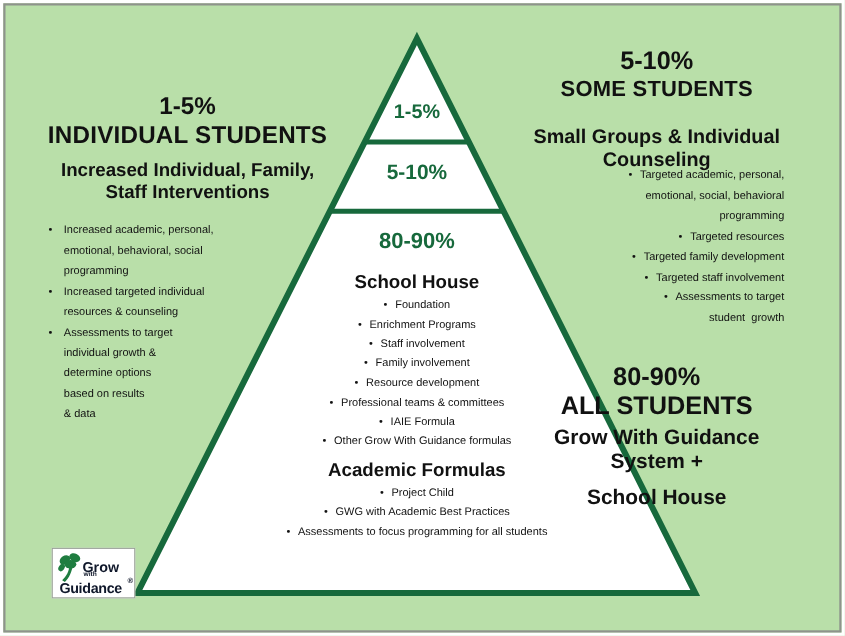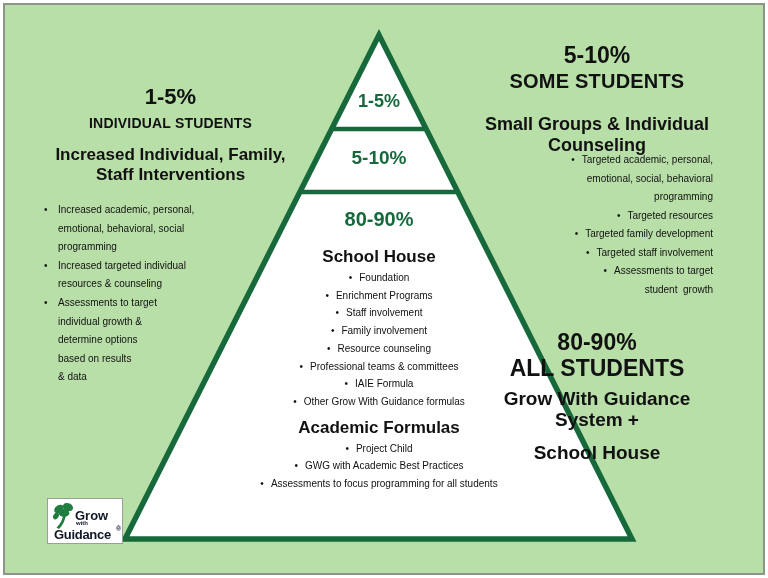--- a/index.html
+++ b/index.html
@@ -12,21 +12,21 @@
     position:absolute;left:3px;top:3px;right:3px;bottom:3px;
     background:#b9dfa9;border:2px solid #8e938c;box-sizing:border-box;
   }
   .stage{position:absolute;left:0;top:0;width:768px;height:578px;}
   .abs{position:absolute;}
   .center{text-align:center;}
   .pre{white-space:pre-line;}
 
   
   .pct-big{font-size:22px;font-weight:bold;line-height:26px;}
-  .panel-title{font-size:14px;font-weight:bold;line-height:26px;letter-spacing:.2px;}
+  .panel-title{font-size:22px;font-weight:bold;line-height:26px;letter-spacing:.2px;}
   .panel-sub{font-size:17px;font-weight:bold;line-height:20px;margin-top:9px;}
   .rb-pct{font-size:23px;font-weight:bold;line-height:25px;}
   .rb-title{font-size:23px;font-weight:bold;line-height:26px;}
   .rb-line{font-size:19px;font-weight:bold;line-height:21px;margin-top:7px;}
   .rb-line2{font-size:19px;font-weight:bold;line-height:21px;margin-top:12px;}
 
   
   .li{font-size:10px;}
   .blt{display:inline;}
   .txt{white-space:pre-wrap;}
@@ -72,21 +72,21 @@
   <div class="abs tier-label" style="top:147px;font-size:19px;">5-10%</div>
   <div class="abs tier-label" style="top:208px;font-size:20px;">80-90%</div>
 
   <div class="abs pyr-col">
     <div class="pyr-h first">School House</div>
     <div class="list-center">
         <div class="li"><span class="blt">•</span><span class="txt">Foundation</span></div>
         <div class="li"><span class="blt">•</span><span class="txt">Enrichment Programs</span></div>
         <div class="li"><span class="blt">•</span><span class="txt">Staff involvement</span></div>
         <div class="li"><span class="blt">•</span><span class="txt">Family involvement</span></div>
-        <div class="li"><span class="blt">•</span><span class="txt">Resource counseling</span></div>
+        <div class="li"><span class="blt">•</span><span class="txt">Resource development</span></div>
         <div class="li"><span class="blt">•</span><span class="txt">Professional teams &amp; committees</span></div>
       </div>
 
     <div class="list-center">
         <div class="li"><span class="blt">•</span><span class="txt">IAIE Formula</span></div>
         <div class="li"><span class="blt">•</span><span class="txt">Other Grow With Guidance formulas</span></div>
       </div>
 
     <div class="pyr-h">Academic Formulas</div>
     <div class="list-center">

